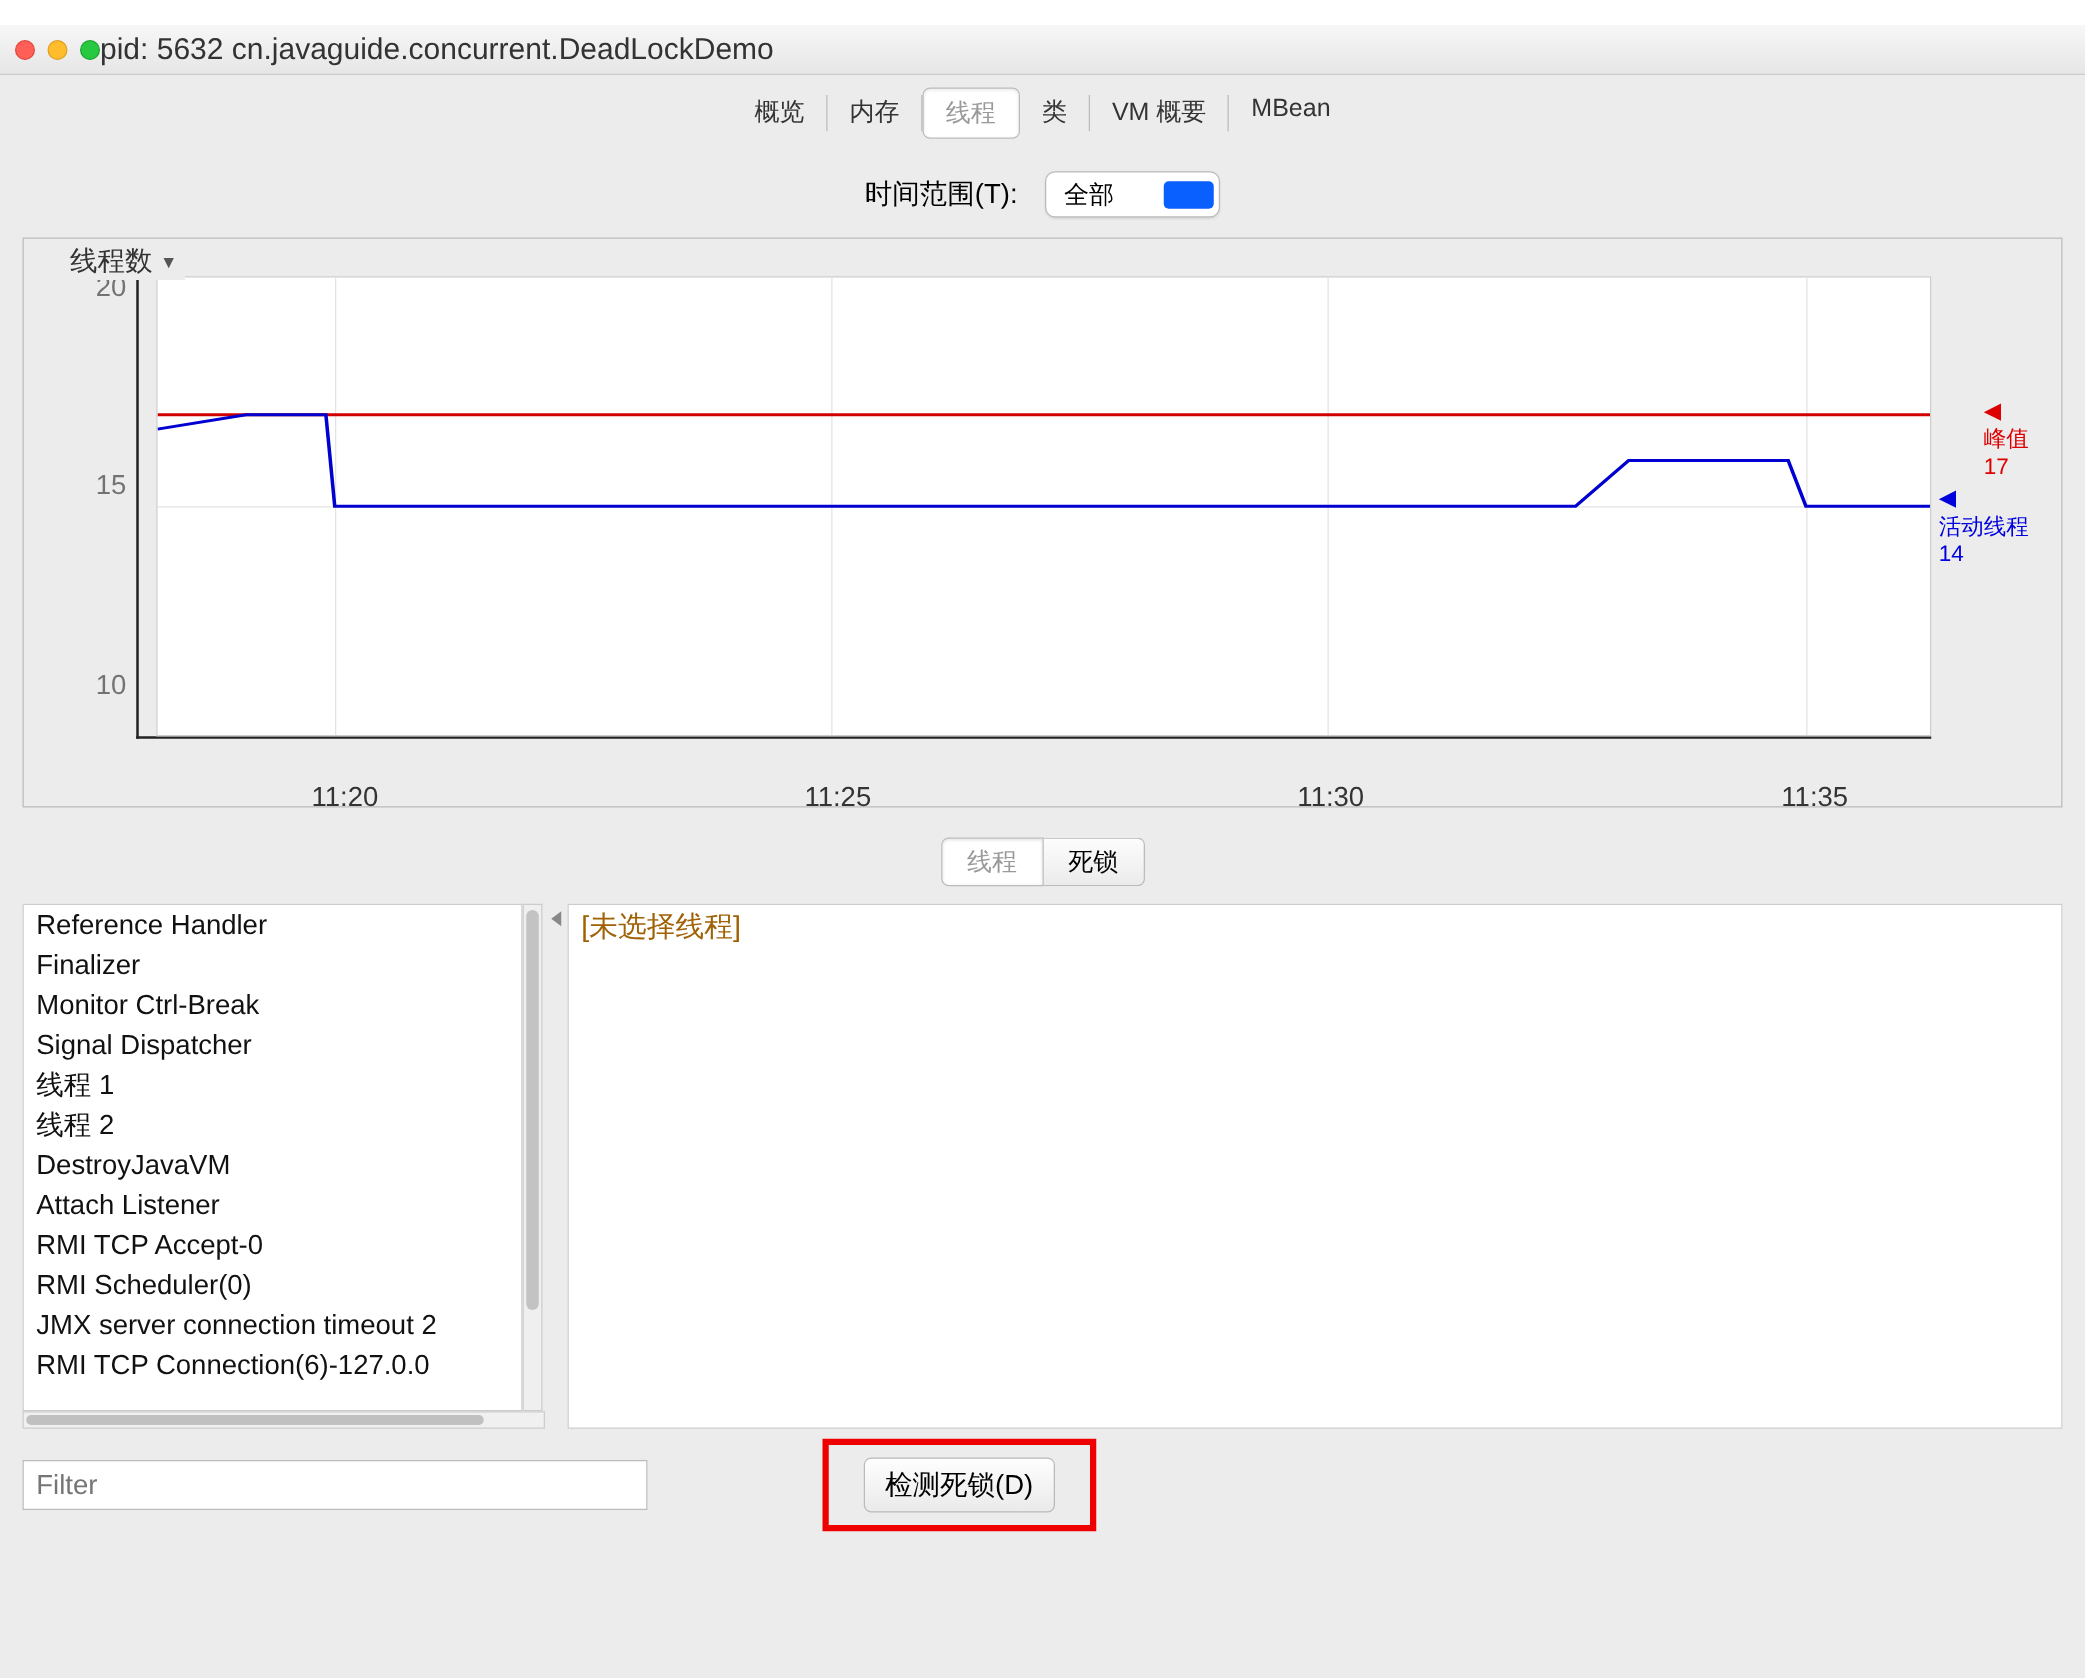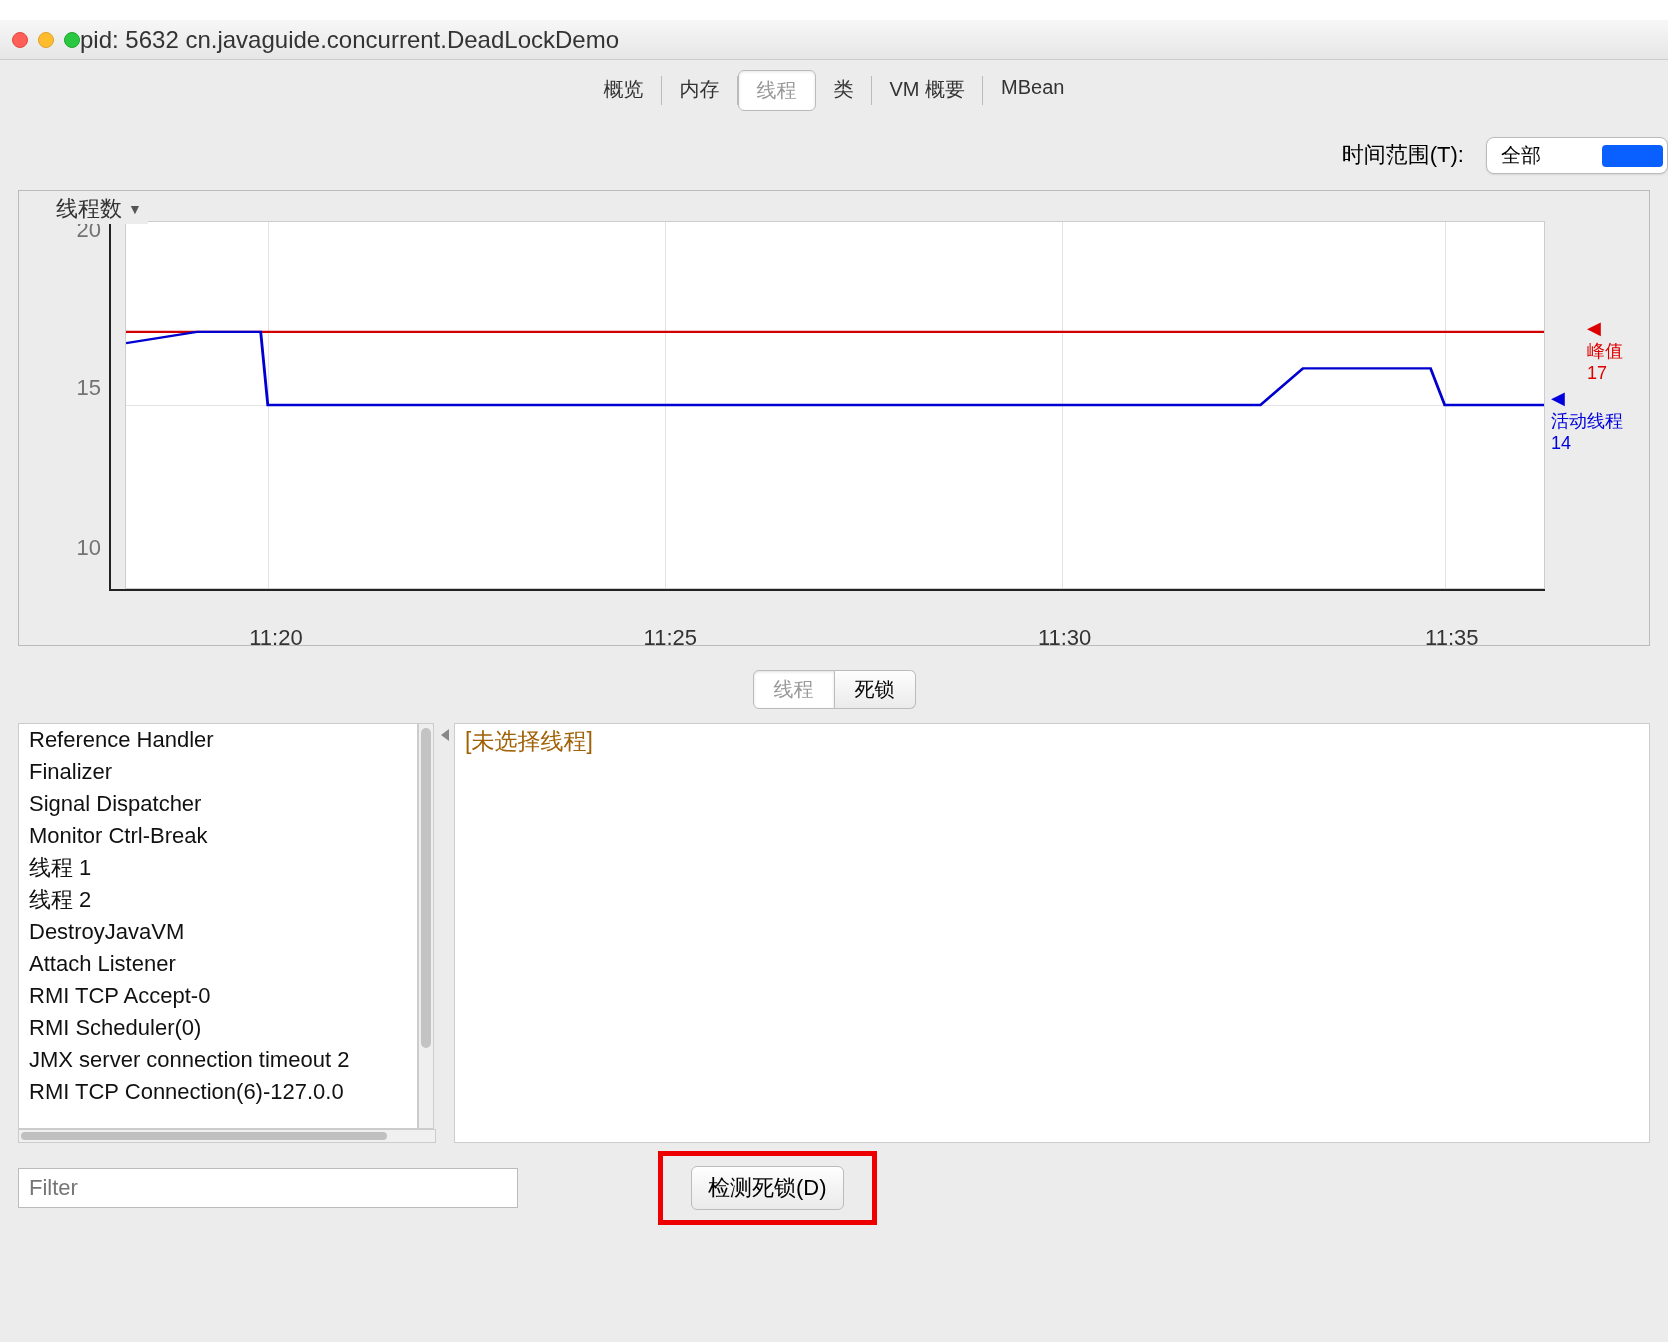--- a/index.html
+++ b/index.html
@@ -10,23 +10,23 @@
 .traffic { display: flex; gap: 10px; }
 .tl { width: 16px; height: 16px; border-radius: 50%; }
 .tl.red { background: #ff5f57; border: 1px solid #e1483f; }
 .tl.yel { background: #ffbd2e; border: 1px solid #dfa023; }
 .tl.grn { background: #28c940; border: 1px solid #1fa530; }
 .title { flex: 1; text-align: left; font-size: 24px; color: #333; margin-right: 60px; }
 .tabs-main { display: flex; justify-content: center; gap: 0; padding: 10px 0 6px 0; }
 .tab { padding: 6px 18px; font-size: 20px; color: #333; cursor: pointer; position: relative; }
 .tab.sep::after { content: ''; position: absolute; right: 0; top: 6px; bottom: 6px; width: 1px; background: #bbb; }
 .tab.active { background: #fff; border: 1px solid #bbb; border-radius: 6px; color: #999; box-shadow: inset 0 1px 3px rgba(0,0,0,0.1); }
-.timerange { text-align: right; padding: 20px 0 16px 0; font-size: 22px; }
+.timerange { text-align: center; padding: 20px 0 16px 0; font-size: 22px; }
 .select-box { display: inline-flex; align-items: center; background: #fff; border: 1px solid #bbb; border-radius: 8px; padding: 4px 4px 4px 14px; margin-left: 16px; box-shadow: 0 1px 2px rgba(0,0,0,0.1); }
-.select-box span { font-size: 20px; padding-right: 61px; }
+.select-box span { font-size: 20px; padding-right: 40px; }
 .select-arrow { width: 22px; height: 22px; background: #0a60ff; border-radius: 4px; display: flex; align-items: center; justify-content: center; color: #fff; font-size: 10px; line-height: 1; }
 .chart-panel { margin: 0 18px; position: relative; }
 .chart-legend-title { position: absolute; top: 4px; left: 32px; font-size: 22px; color: #333; background: #ececec; padding: 0 6px; z-index: 2; display: flex; align-items: center; gap: 6px; }
 .chart-border { border: 1px solid #bbb; background: #ececec; padding: 30px 14px 14px 14px; position: relative; }
 .chart-wrap { display: flex; height: 410px; }
 .y-axis { width: 76px; position: relative; }
 .y-tick { position: absolute; right: 8px; font-size: 22px; color: #737373; }
 .plot { flex: 1; position: relative; border-left: 2px solid #222; border-bottom: 2px solid #222; margin-bottom: 40px; margin-right: 90px; }
 .plot-inner { position: absolute; inset: 0; background: #fff; border: 1px solid #ccc; margin-left: 14px; }
 .grid-v { position: absolute; top: 0; bottom: 0; width: 1px; background: #e3e3e3; }
@@ -142,22 +142,22 @@
     <div class="sub-tab active">线程</div>
     <div class="sub-tab">死锁</div>
   </div>
 
   <div class="thread-area">
     <div style="display:flex;flex-direction:column;width:418px;">
       <div style="display:flex;flex:1;min-height:0;">
         <div class="thread-list">
           <div class="thread-item">Reference Handler</div>
           <div class="thread-item">Finalizer</div>
+          <div class="thread-item">Monitor Ctrl-Break</div>
           <div class="thread-item">Signal Dispatcher</div>
-          <div class="thread-item">Monitor Ctrl-Break</div>
           <div class="thread-item">线程 1</div>
           <div class="thread-item">线程 2</div>
           <div class="thread-item">DestroyJavaVM</div>
           <div class="thread-item">Attach Listener</div>
           <div class="thread-item">RMI TCP Accept-0</div>
           <div class="thread-item">RMI Scheduler(0)</div>
           <div class="thread-item">JMX server connection timeout 2</div>
           <div class="thread-item">RMI TCP Connection(6)-127.0.0</div>
         </div>
         <div class="vscroll">

